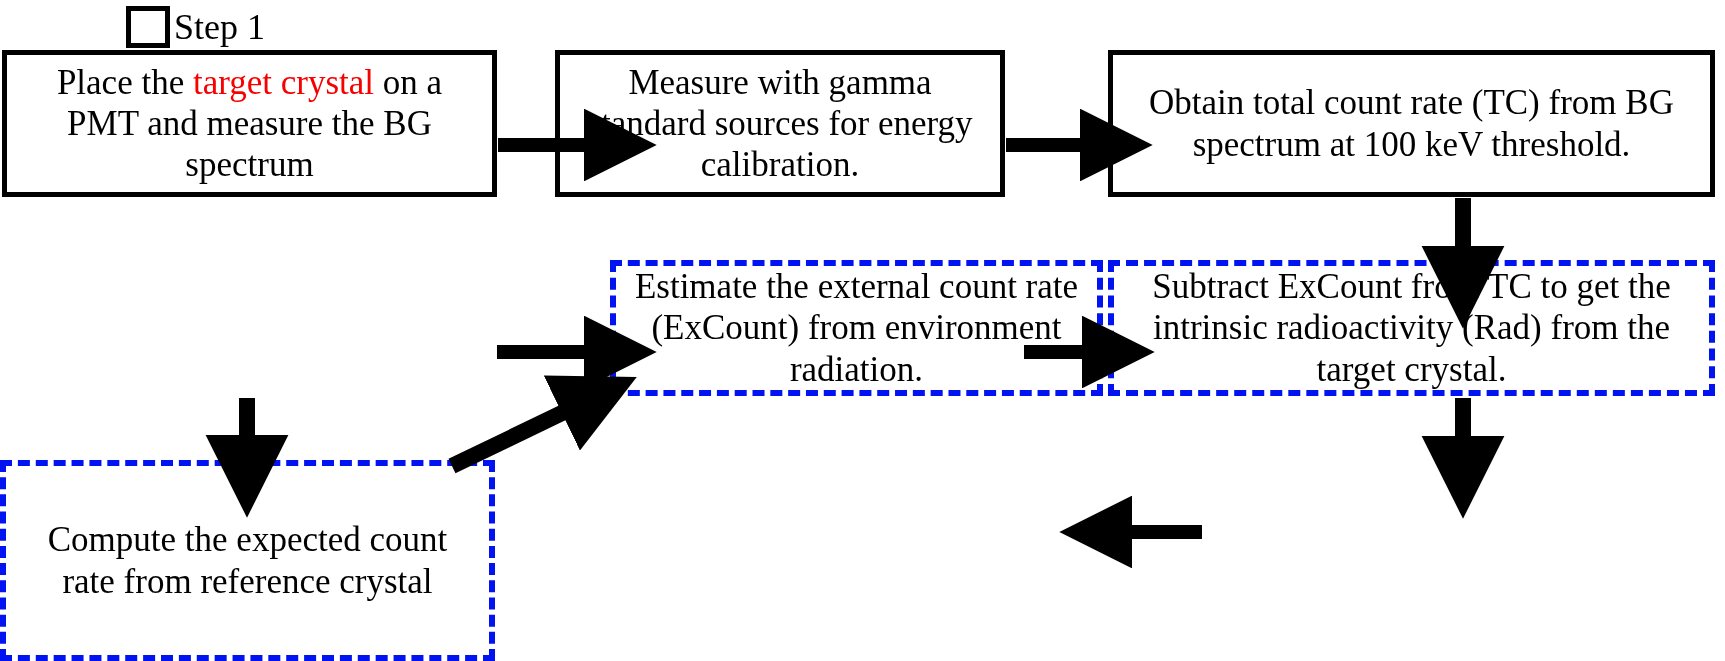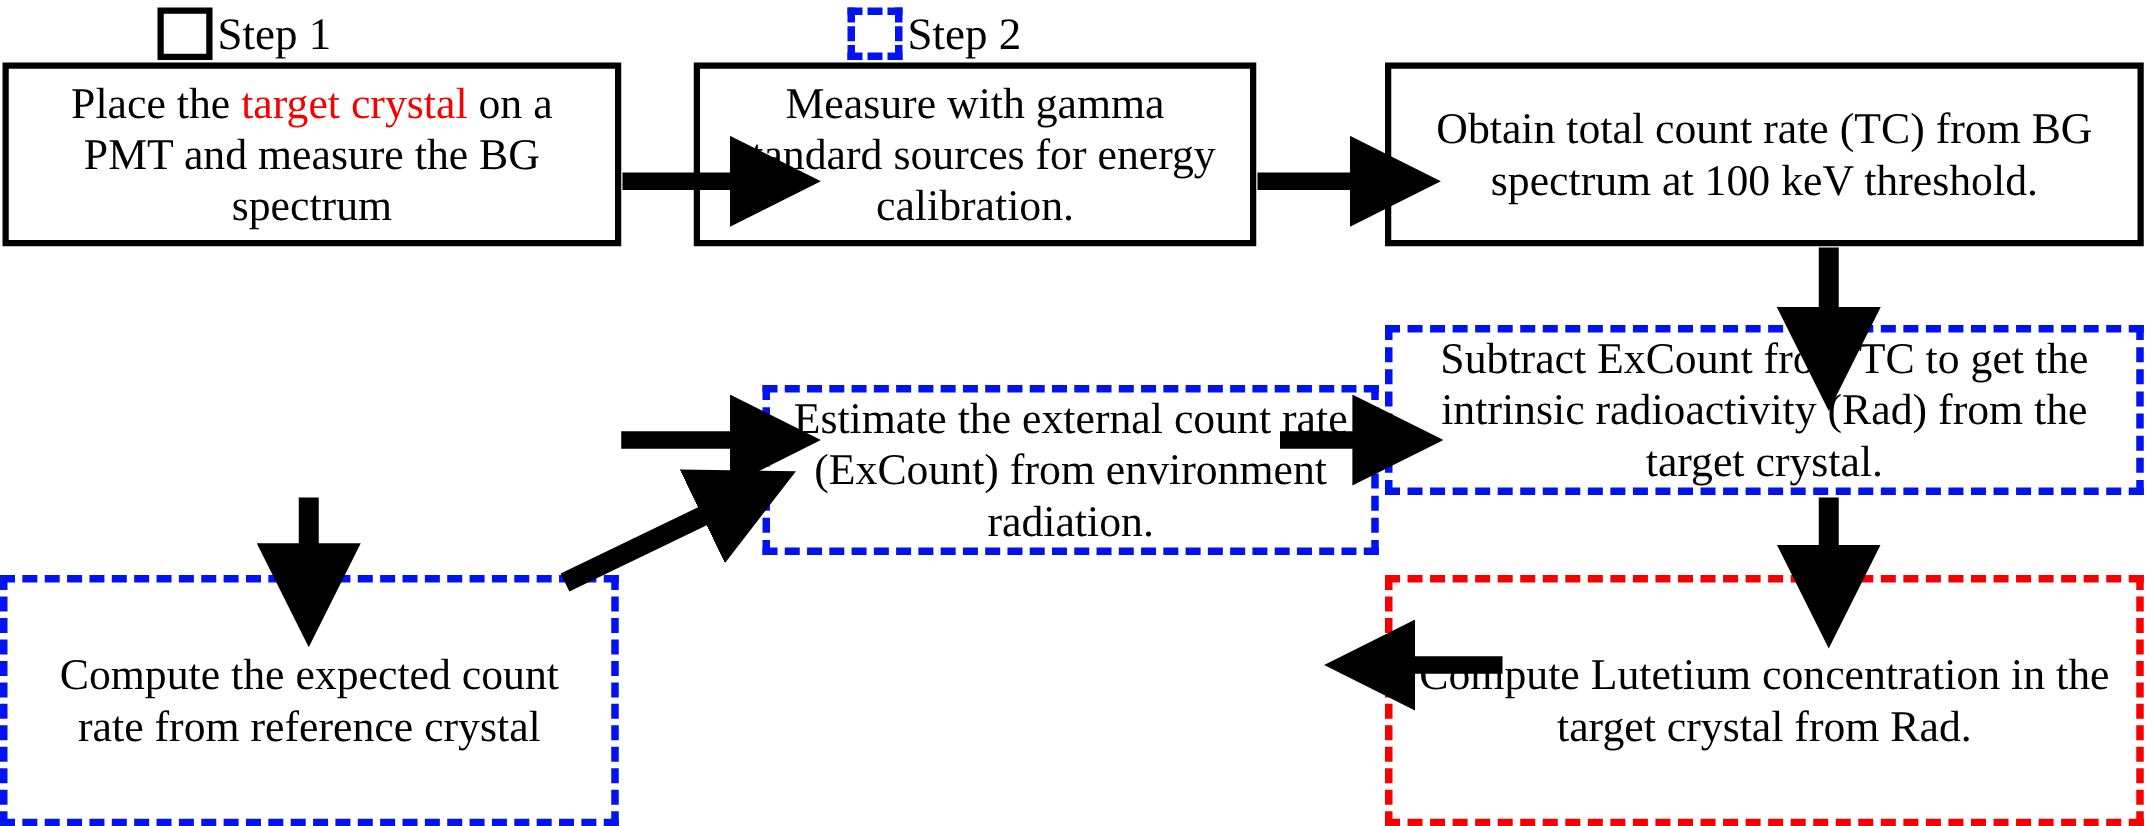--- a/index.html
+++ b/index.html
@@ -40,55 +40,48 @@
 </head>
 <body>
 
 <div id="stage">
 
   <div class="legend" style="left:126px;top:4px;">
     <span class="swatch sw-solid"></span>
     <span class="lbl">Step 1</span>
   </div>
 
-  <div class="legend" style="left:678px;top:4px;">
-    <span class="swatch sw-dash"></span>
-    <span class="lbl">Step 2</span>
-  </div>
 
 
   <div class="box b-solid" style="left:2px;top:50px;width:495px;height:147px;">
     <span class="txt"><span>Place the </span><span class="hl">target crystal</span><span> on a PMT and measure the BG spectrum</span></span>
   </div>
 
   <div class="box b-solid" style="left:555px;top:50px;width:450px;height:147px;">
     <span class="txt"><span>Measure with gamma standard sources for energy calibration.</span></span>
   </div>
 
   <div class="box b-solid" style="left:1108px;top:50px;width:607px;height:147px;">
     <span class="txt"><span>Obtain total count rate (TC) from BG spectrum at 100 keV threshold.</span></span>
   </div>
 
 
-  <div class="box b-dash" style="left:610px;top:260px;width:493px;height:136px;margin-top:48px;">
+  <div class="box b-dash" style="left:610px;top:260px;width:493px;height:136px;">
     <span class="txt"><span>Estimate the external count rate (ExCount) from environment radiation.</span></span>
   </div>
 
   <div class="box b-dash" style="left:1108px;top:260px;width:607px;height:136px;text-align:center;">
     <span class="txt"><span>Subtract ExCount from TC to get the intrinsic radioactivity (Rad) from the target crystal.</span></span>
   </div>
 
   <div class="box b-dash" style="left:0px;top:460px;width:495px;height:201px;">
     <span class="txt"><span>Compute the expected count rate from reference crystal</span></span>
   </div>
 
 
-  <div class="box b-dashdot" style="left:1108px;top:460px;width:607px;height:201px;">
-    <span class="txt"><span>Compute Lutetium concentration in the target crystal from Rad.</span></span>
-  </div>
 
   <svg id="arrows" viewBox="0 0 1725 661">
     <defs>
       <marker id="ah" markerWidth="5.2" markerHeight="5.2" refX="0.15" refY="2.6" orient="auto" markerUnits="strokeWidth">
         <path d="M0,0 L5.2,2.6 L0,5.2 z" fill="#000"></path>
       </marker>
     </defs>
 
     <line x1="498" y1="145" x2="586" y2="145" stroke="#000" stroke-width="14" marker-end="url(#ah)"></line>
 

